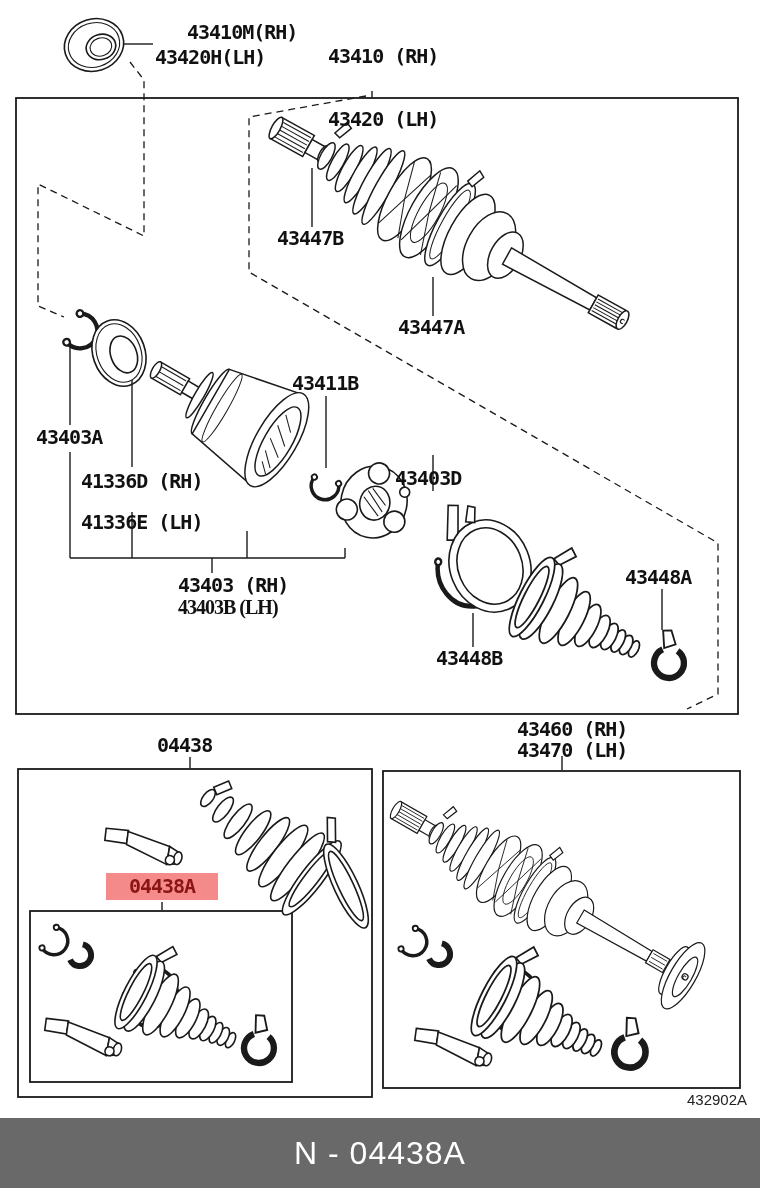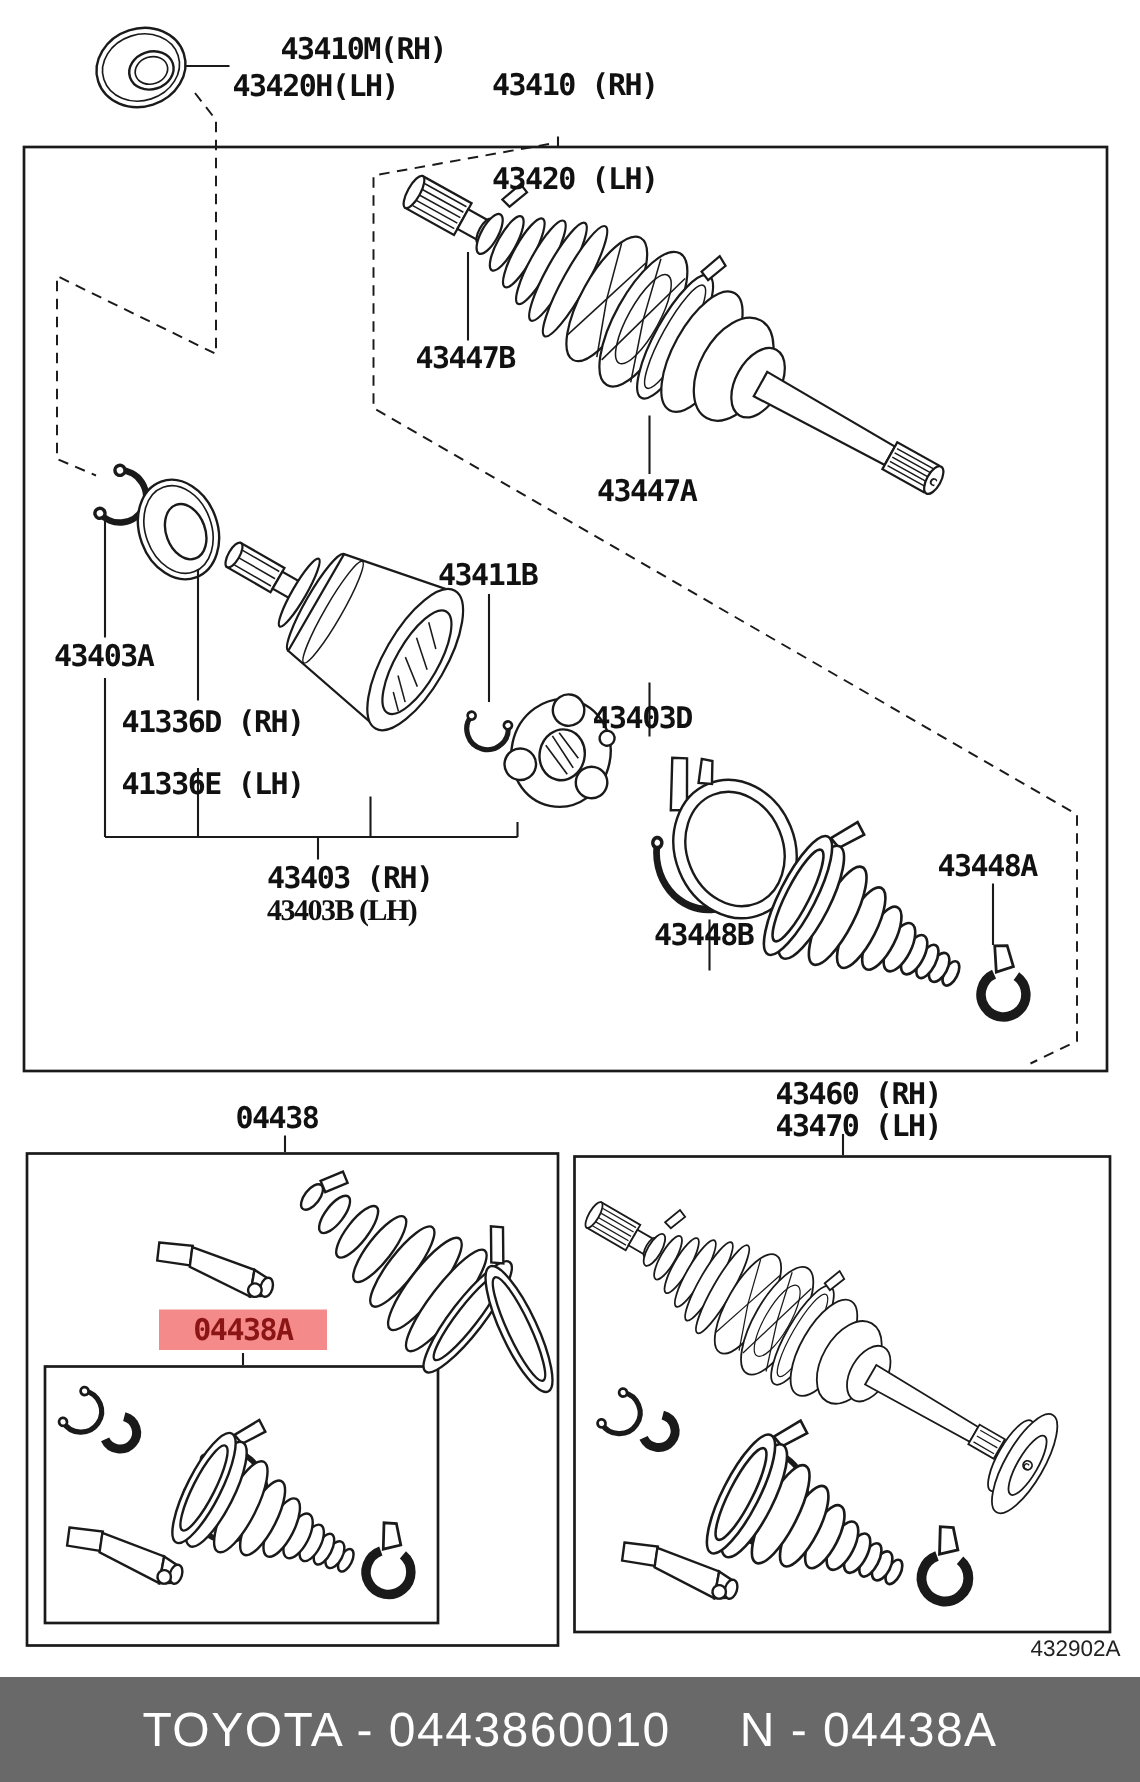--- a/index.html
+++ b/index.html
@@ -273,29 +273,28 @@
     <div class="pl" style="left:328px; top:69px;margin-top:40px;">43420 (LH)</div>
     <div class="pl" style="left:277px; top:228px;">43447B</div>
     <div class="pl" style="left:398px; top:317px;">43447A</div>
     <div class="pl" style="left:36px;  top:427px;">43403A</div>
     <div class="pl" style="left:81px;  top:471px;">41336D (RH)</div>
     <div class="pl" style="left:81px;  top:492px;margin-top:20px;">41336E (LH)</div>
     <div class="pl" style="left:292px; top:373px;">43411B</div>
     <div class="pl" style="left:178px; top:575px;">43403 (RH)</div>
     <div class="pl" style="left:178px; top:597px;font-family:Liberation Serif, serif;">43403B (LH)</div>
     <div class="pl" style="left:395px; top:432px;margin-top:36px;">43403D</div>
-    <div class="pl" style="left:436px; top:613px;text-align:center;">43448B</div>
+    <div class="pl" style="left:436px; top:648px;text-align:center;">43448B</div>
     <div class="pl" style="left:625px; top:567px;">43448A</div>
     <div class="pl" style="left:157px; top:735px;">04438</div>
     <div class="pl-hl" style="left:118px; top:871px;">
       <span style="background:#F48A8A;color:#8B1414;">04438A</span>
     </div>
     <div class="pl" style="left:517px; top:719px;">43460 (RH)</div>
     <div class="pl" style="left:517px; top:740px;">43470 (LH)</div>
 
     <div class="figcode" style="left:687px; top:1091px;">432902A</div>
   </div>
 
   <div class="footer">
-    <span>TOYOTA - 0443860010</span>
     <span>N - 04438A</span>
   </div>
 </div>
 
 </body></html>

